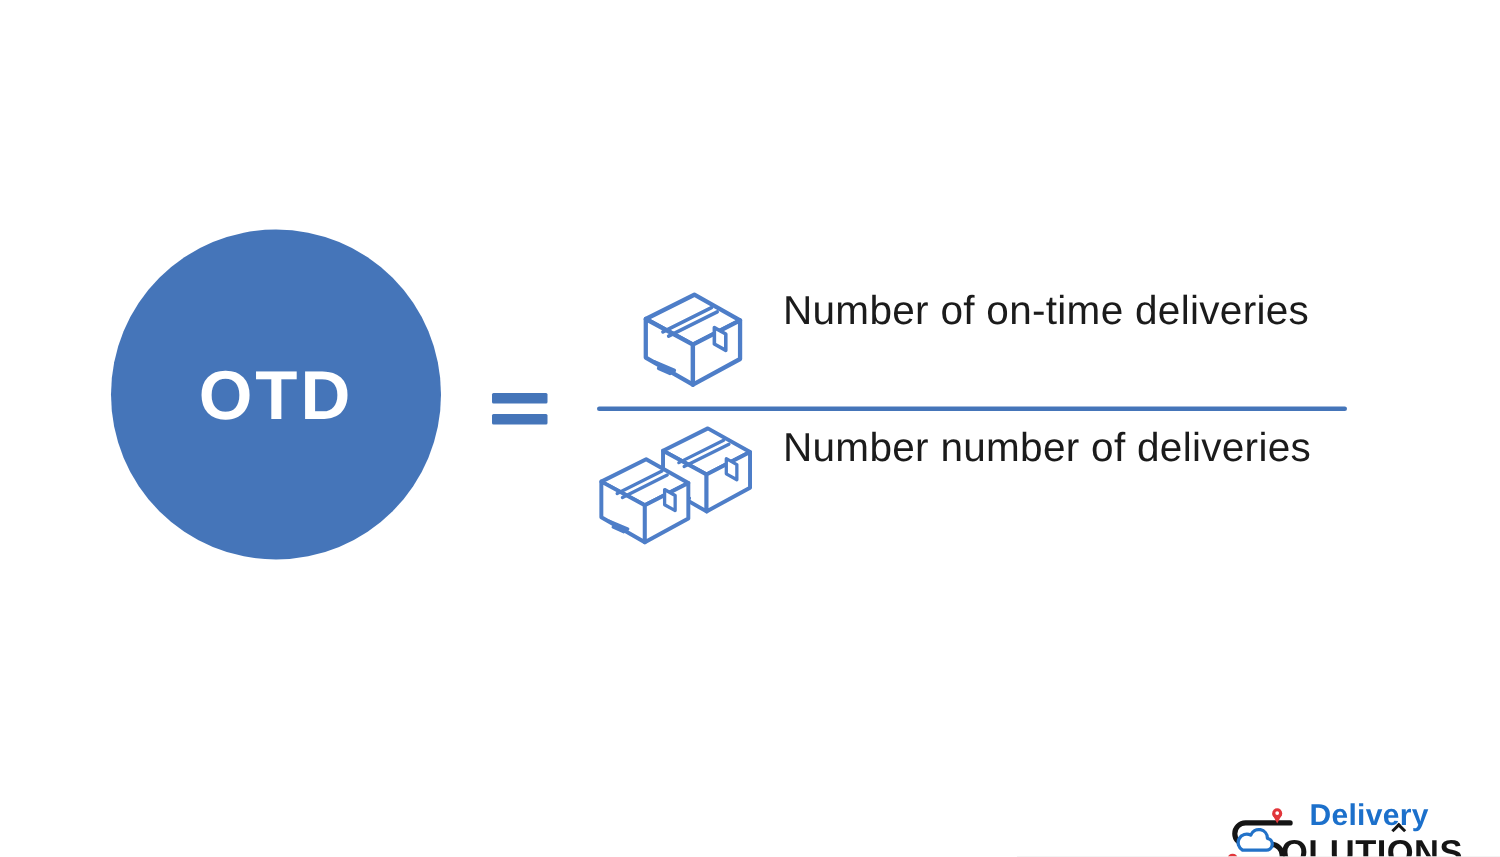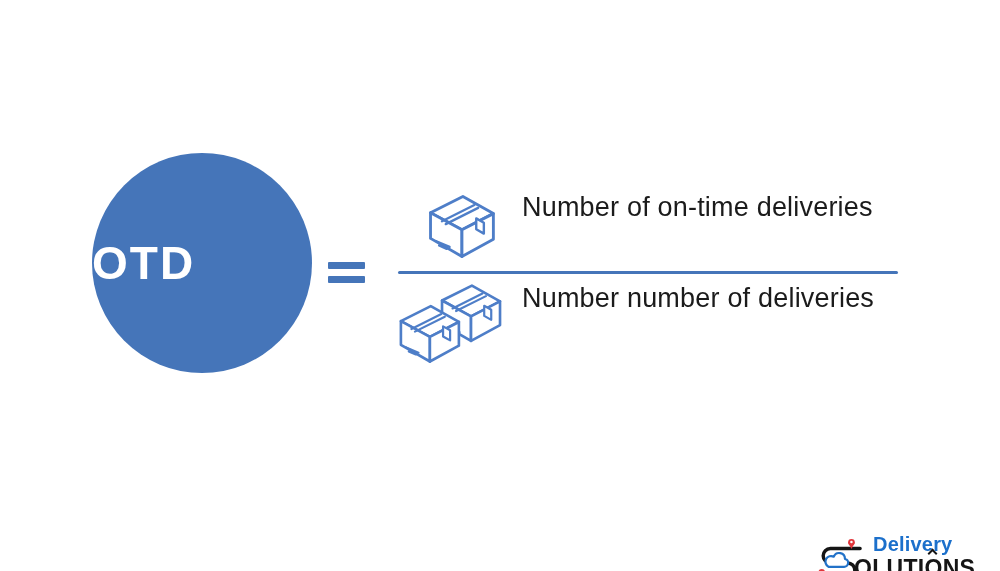--- a/index.html
+++ b/index.html
@@ -7,24 +7,24 @@
     position:relative;
     width:1000px;height:571px;
     background:#ffffff;
     overflow:hidden;
     font-family:"Liberation Sans", sans-serif;
     margin:0 auto;
   }
 
   
   .otd-circle{
-    position:absolute;left:92px;top:153px;
+    position:absolute;left:74px;top:153px;
     width:220px;height:220px;border-radius:50%;
     background:var(--accent-blue,#4575B9);
-    display:flex;align-items:center;justify-content:flex-start;
+    display:flex;align-items:center;justify-content:center;
   }
   .otd-text{
     color:#ffffff;font-size:46px;font-weight:700;letter-spacing:2px;
   }
 
   
   .equals{position:absolute;left:328px;top:262px;width:37px;}
   .equals .bar{height:7px;background:var(--accent-blue,#3E6DB5);border-radius:1px;}
   .equals .bar + .bar{margin-top:7px;}
   .sr-only{position:absolute;width:1px;height:1px;overflow:hidden;clip:rect(0 0 0 0);white-space:nowrap;}

